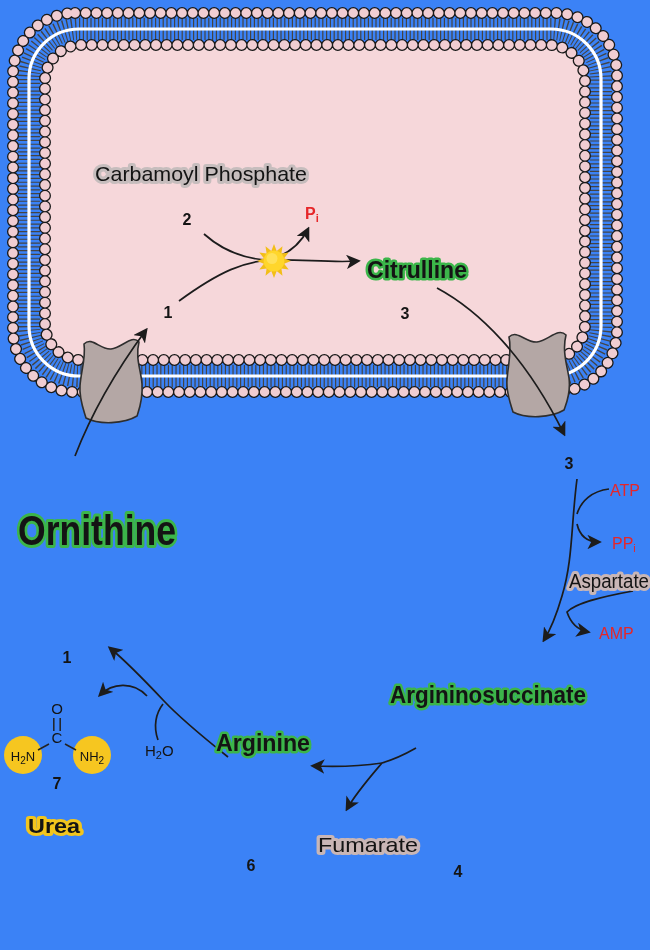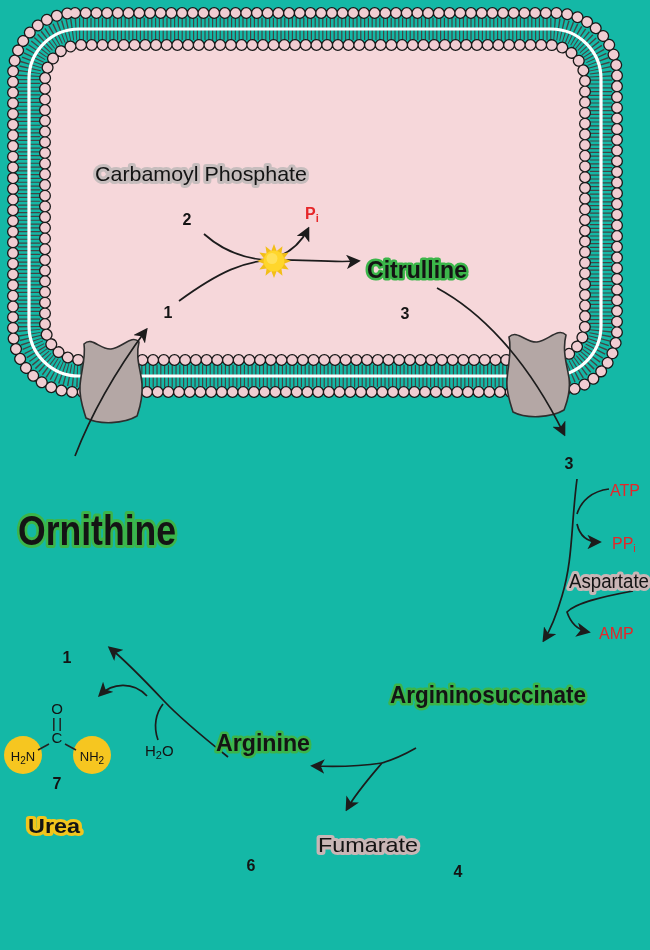--- a/index.html
+++ b/index.html
@@ -1,16 +1,16 @@
 <!DOCTYPE html>
 <html><head>
 <meta charset="utf-8">
 <style>
   html,body{margin:0;padding:0;background:#ffffff;}
-  .stage{width:650px;height:950px;position:relative;background:#14b8a6;overflow:hidden;}
+  .stage{width:650px;height:950px;position:relative;background:#3b82f6;overflow:hidden;}
   svg{display:block;}
   .t{font-family:"Liberation Sans","DejaVu Sans",sans-serif;fill:#141414;}
   .num{font-weight:bold;font-size:16px;}
   .red{fill:#e62629;}
   .glowGreen{font-weight:bold;stroke:#3cb54a;stroke-width:5px;paint-order:stroke;stroke-linejoin:round;stroke-linecap:round;}
   .glowGreenBig{font-weight:bold;stroke:#3cb54a;stroke-width:6px;paint-order:stroke;stroke-linejoin:round;stroke-linecap:round;}
   .glowGray{stroke:#c6bdbd;stroke-width:6px;paint-order:stroke;stroke-linejoin:round;stroke-linecap:round;}
   .glowGrayPink{stroke:#c9b6b6;stroke-width:6px;paint-order:stroke;stroke-linejoin:round;stroke-linecap:round;}
   .glowYellow{font-weight:bold;stroke:#f2c51d;stroke-width:6px;paint-order:stroke;stroke-linejoin:round;stroke-linecap:round;}
   .arrow{fill:none;stroke:#1c1c1c;stroke-width:1.7;}

